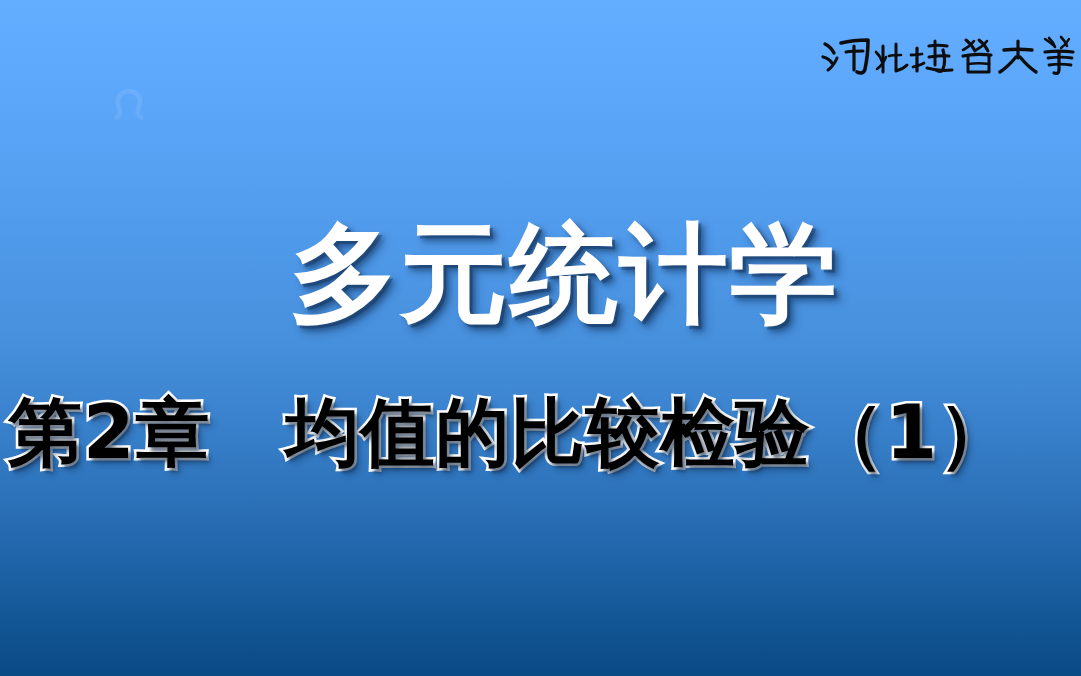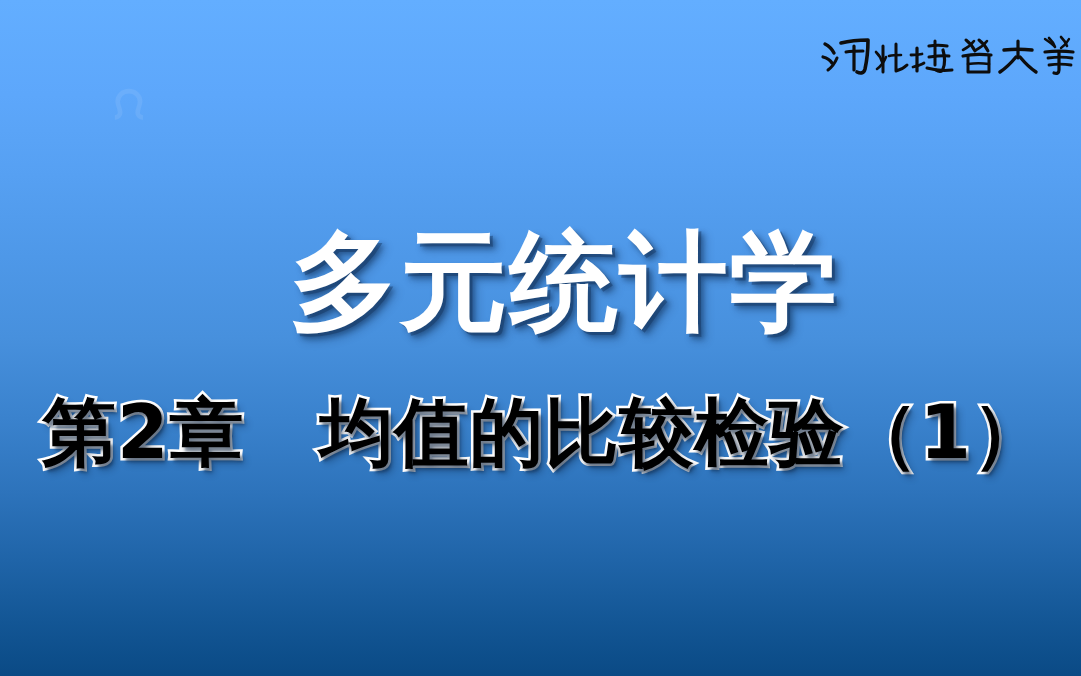--- a/index.html
+++ b/index.html
@@ -56,21 +56,21 @@
     display: block;
     width: 100%;
     height: 100%;
   }
 
   
   #main-title {
     position: absolute;
     left: 0;
     right: 0;
-    top: 152px;
+    top: 144px;
     text-align: center;
     font-family: "DejaVu Sans", "Liberation Sans", sans-serif;
     font-size: 108px;
     font-weight: 700;
     line-height: 1.08;
     color: #ffffff;
     letter-spacing: 2px;
     text-shadow:
        3px 3px 0   rgba(20,50,90,0.42),
        5px 5px 5px rgba(10,35,70,0.40),
@@ -79,21 +79,21 @@
     margin-left: 48px;
   }
 
   
   #subtitle-wrap {
     position: absolute;
     left: 8px;
     right: 0;
     top: 388px;
     height: 100px;
-    text-align: center;
+    text-align: left;
   }
   #subtitle {
     position: relative;
     display: inline-block;
     font-family: "DejaVu Sans", "Liberation Sans", sans-serif;
     font-size: 74px;
     font-weight: 700;
     line-height: 1.2;
     letter-spacing: 1px;
     white-space: pre;

